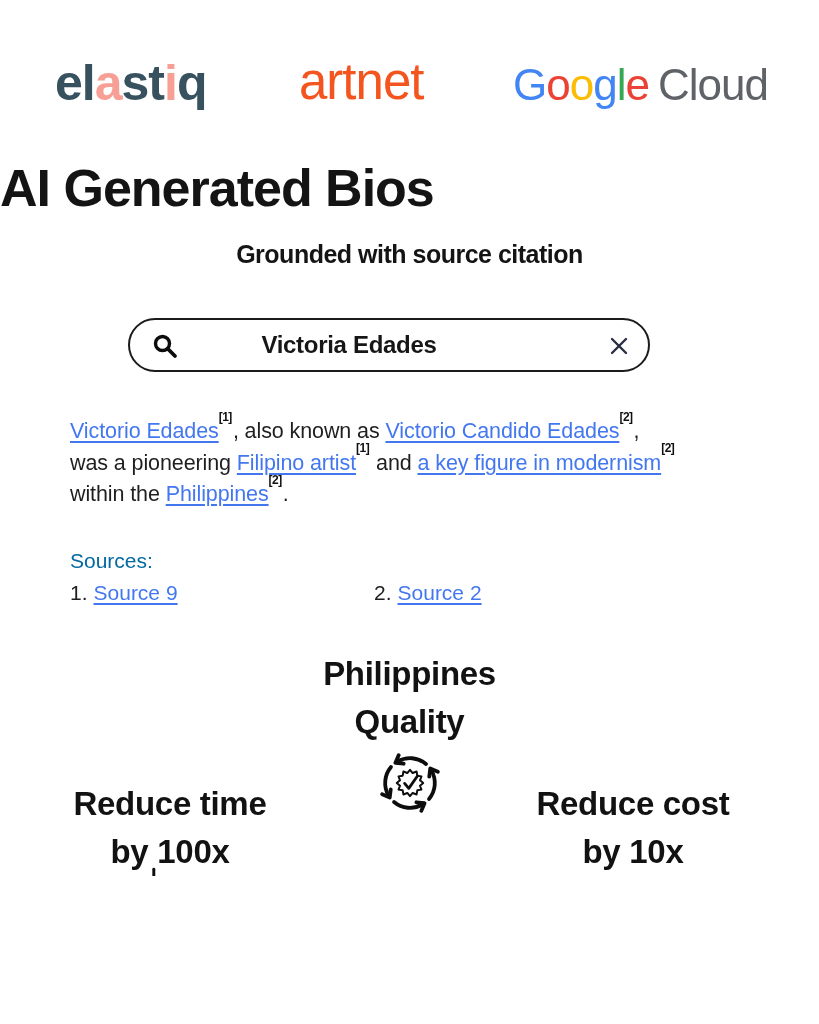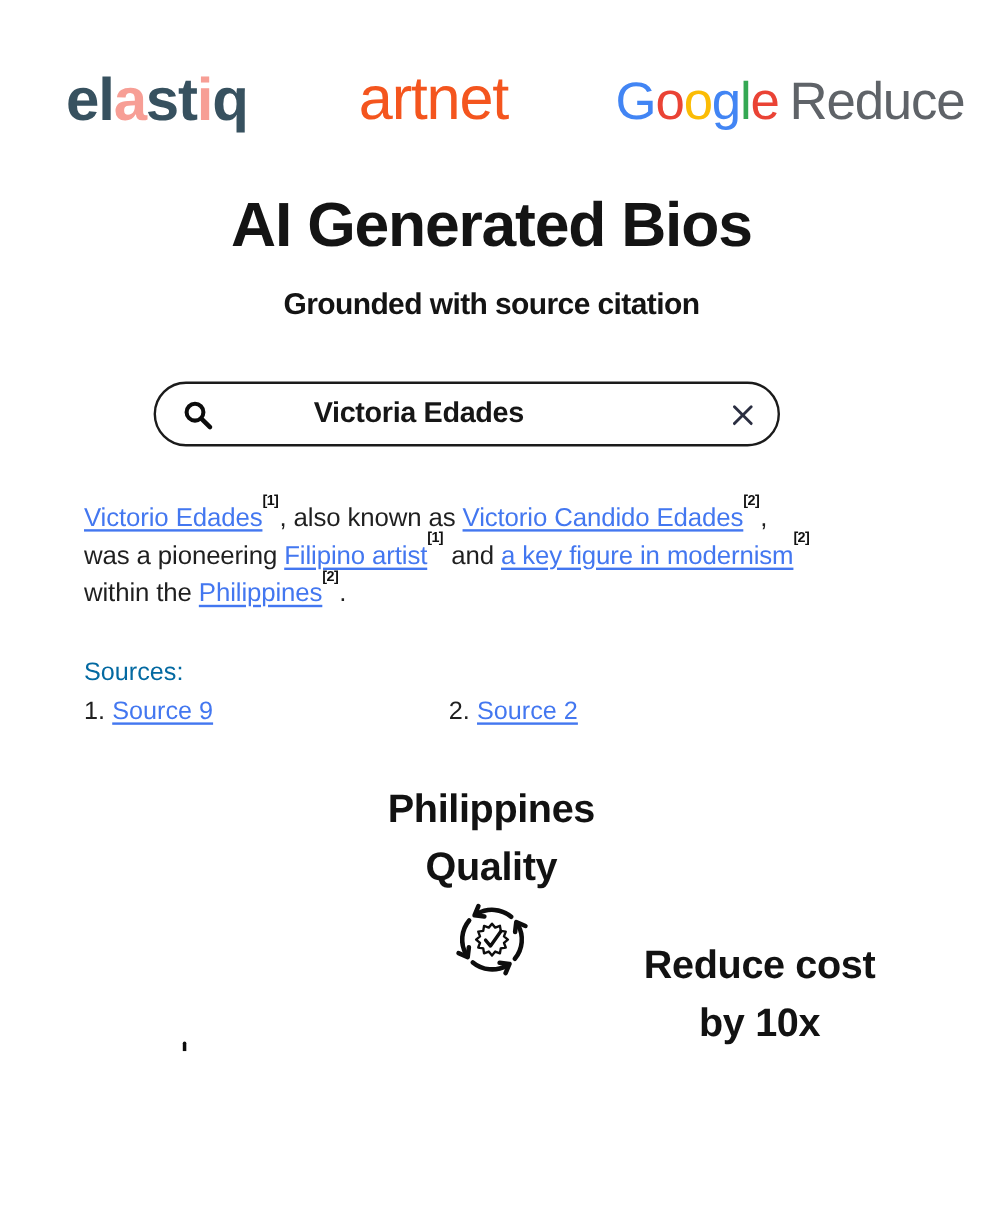--- a/index.html
+++ b/index.html
@@ -28,21 +28,21 @@
   }
   .logo-gcloud {
     left: 513px; top: 60px;
     font-size: 44px; font-weight: 500; letter-spacing: -1px;
   }
   .logo-gcloud .cloud { color: var(--cloud-gray, #5F6368); margin-left: 9px; font-weight: 400; }
 
   
   .title {
     position: absolute; left: 0; right: 0; top: 158px;
-    text-align: center;
+    text-align: left;
     font-size: 52px; font-weight: bold; letter-spacing: -1px;
     color: #141414;
   }
   .subtitle {
     position: absolute; left: 0; right: 0; top: 240px;
     text-align: center;
     font-size: 25px; font-weight: bold; letter-spacing: -0.5px;
     color: #141414;
   }
 
@@ -115,21 +115,21 @@
   svg { display: block; }
 </style>
 </head>
 <body>
 
 <div class="page">
 
   <div class="logo logo-elastiq"><span style="color: rgb(55, 81, 95);">e</span><span style="color: rgb(55, 81, 95);">l</span><span style="color: rgb(247, 158, 149);">a</span><span style="color: rgb(55, 81, 95);">s</span><span style="color: rgb(55, 81, 95);">t</span><span style="color: rgb(247, 158, 149);">i</span><span style="color: rgb(55, 81, 95);">q</span></div>
   <div class="logo logo-artnet">artnet</div>
   <div class="logo logo-gcloud">
-    <span><span style="color: rgb(66, 133, 244);">G</span><span style="color: rgb(234, 67, 53);">o</span><span style="color: rgb(251, 188, 5);">o</span><span style="color: rgb(66, 133, 244);">g</span><span style="color: rgb(52, 168, 83);">l</span><span style="color: rgb(234, 67, 53);">e</span></span><span class="cloud">Reduce</span>
+    <span><span style="color: rgb(66, 133, 244);">G</span><span style="color: rgb(234, 67, 53);">o</span><span style="color: rgb(251, 188, 5);">o</span><span style="color: rgb(66, 133, 244);">g</span><span style="color: rgb(52, 168, 83);">l</span><span style="color: rgb(234, 67, 53);">e</span></span><span class="cloud">Cloud</span>
   </div>
 
   <h1 class="title">AI Generated Bios</h1>
   <h2 class="subtitle">Grounded with source citation</h2>
 
   <div class="searchbar">
     <svg class="mag" width="27" height="27" viewBox="0 0 27 27">
       <circle cx="10.5" cy="10.5" r="7" fill="none" stroke="#0c0c0c" stroke-width="3.4"></circle>
       <line x1="16" y1="16" x2="23" y2="23" stroke="#0c0c0c" stroke-width="3.8" stroke-linecap="round"></line>
     </svg>
@@ -174,20 +174,24 @@
       </g>
       <g transform="rotate(270 50 52)">
         <path d="M69.3 29 A30 30 0 0 0 35 26"></path>
         <path d="M36.3 18.3 L32.4 27.5 L42.3 28.7"></path>
       </g>
     </g>
     <polygon points="66,52 62.07,55.23 63.86,60 58.84,60.84 58,65.86 53.24,64.07 50,68 46.76,64.07 42,65.86 41.16,60.84 36.14,60 37.93,55.23 34,52 37.93,48.77 36.14,44 41.16,43.16 42,38.14 46.76,39.93 50,36 53.24,39.93 58,38.14 58.84,43.16 63.86,44 62.07,48.77" fill="#ffffff" stroke="#0d0d0d" stroke-width="2.4" stroke-linejoin="round"></polygon>
     <path d="M43.5 52.5 L48.5 58.5 L59 43.5" fill="none" stroke="#0d0d0d" stroke-width="3.4" stroke-linecap="round" stroke-linejoin="round"></path>
   </svg>
 
+  <div class="feature-title ft-time">
+    <div>Reduce time</div>
+    <div>by 100x</div>
+  </div>
   <svg class="feature-icon icon-dollar" width="86" height="92" viewBox="0 0 100 106">
     <g stroke="#0d0d0d" fill="none" stroke-linecap="round" stroke-linejoin="round">
       <path d="M54.6 28.1 A30 30 0 0 1 79.2 70.7" stroke-width="4.2"></path>
       <path d="M64.7 85.2 A30 30 0 1 1 29 38.7" stroke-width="4.2"></path>
       <line x1="30" y1="8" x2="30" y2="27" stroke-width="3.4"></line>
       <path d="M23.5 19.5 L30 28 L36.5 19.5" stroke-width="3.4"></path>
       <line x1="77" y1="64" x2="77" y2="88" stroke-width="3.4"></line>
       <path d="M70.5 80 L77 89 L83.5 80" stroke-width="3.4"></path>
     </g>
     <text x="52" y="58" text-anchor="middle" dominant-baseline="central" font-family="Liberation Sans, sans-serif" font-size="42" font-weight="bold" fill="#0d0d0d">$</text>

